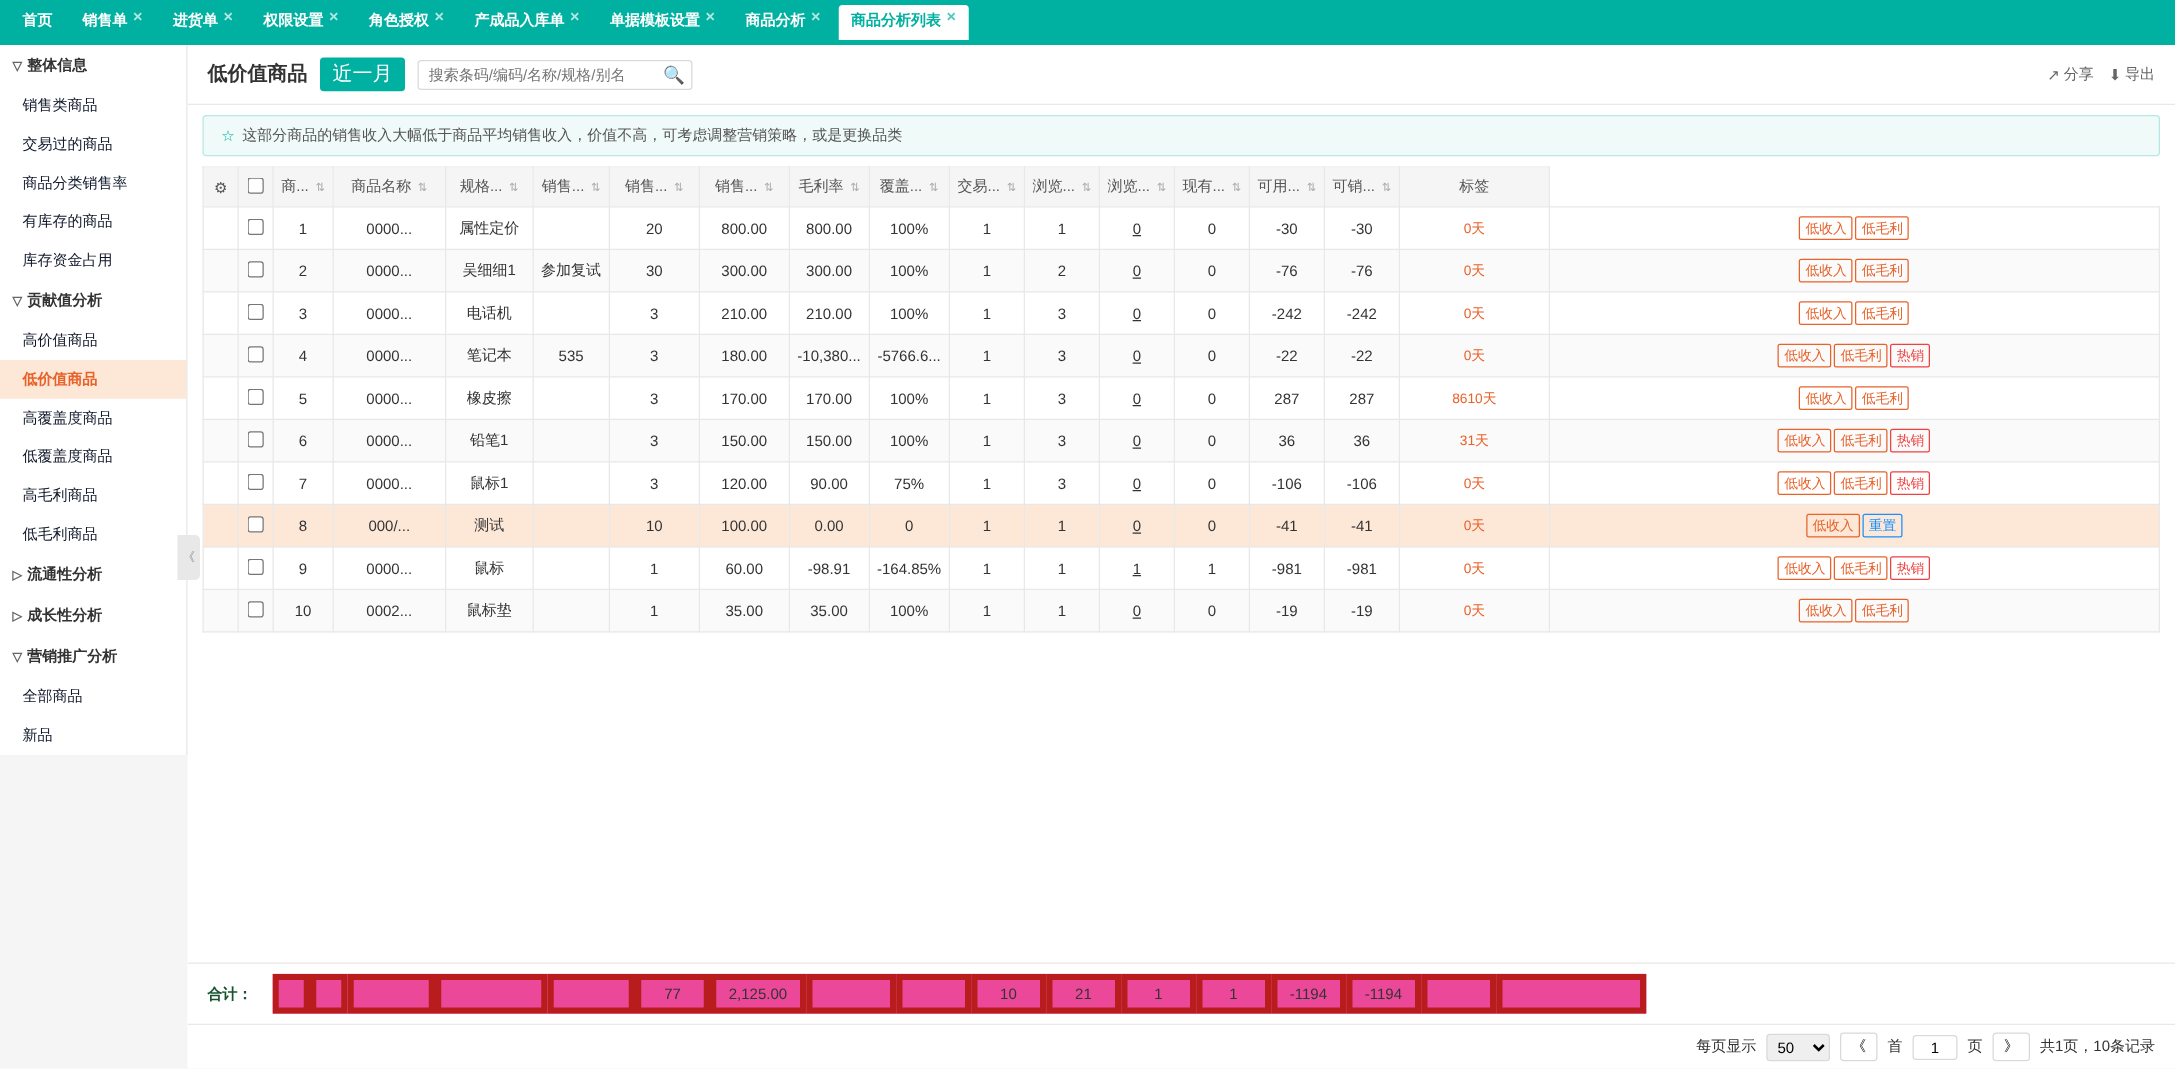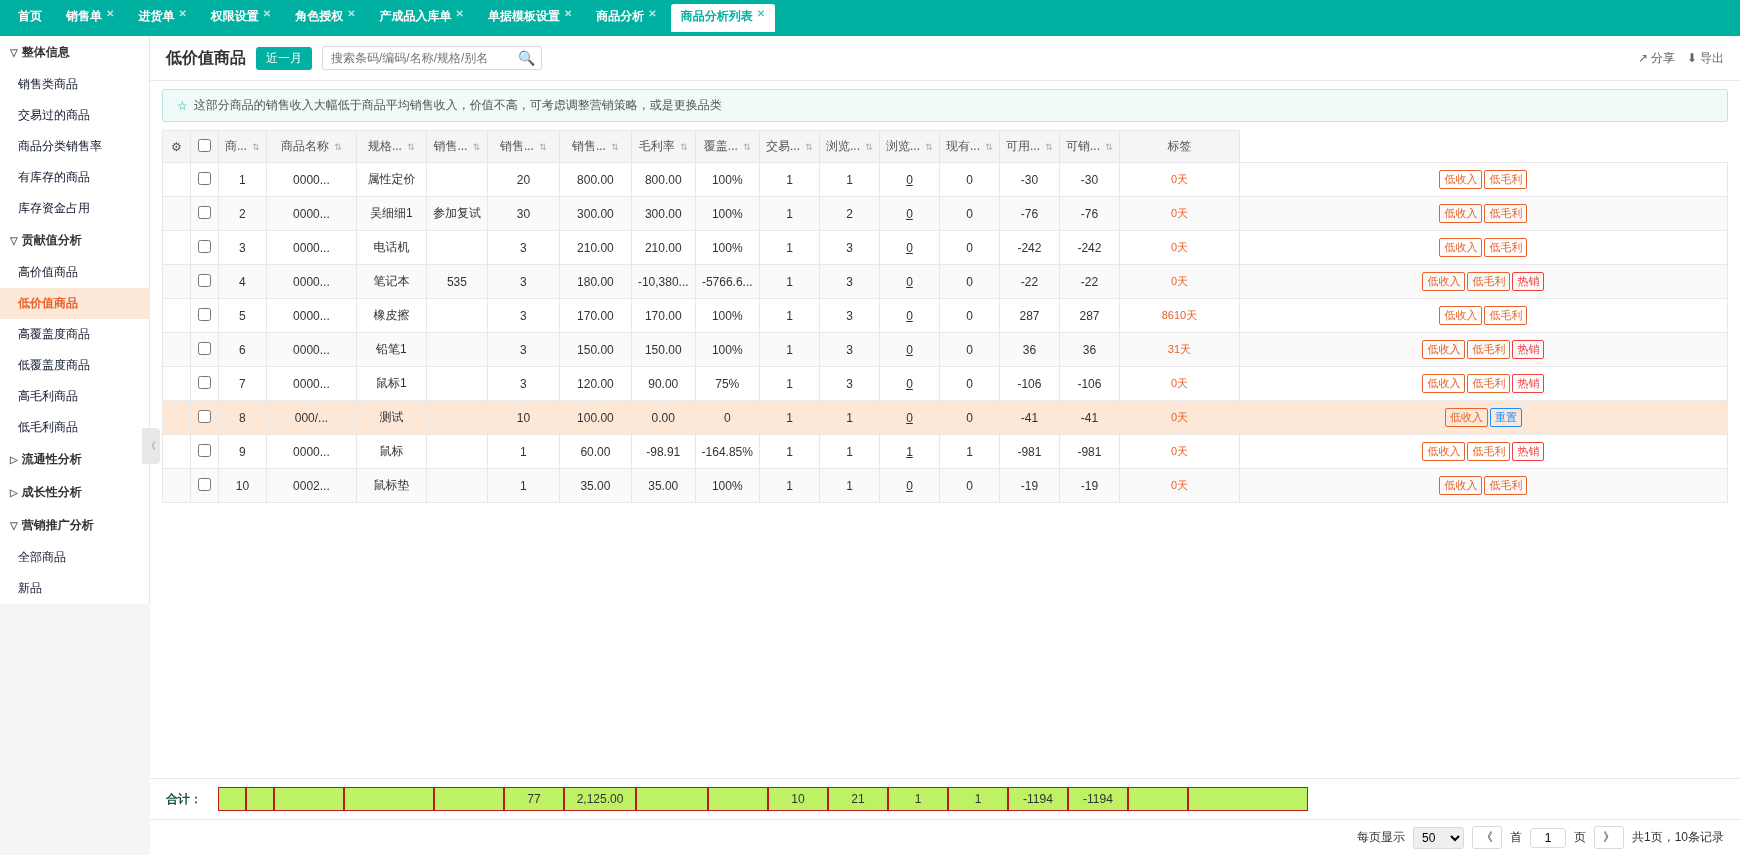--- a/index.html
+++ b/index.html
@@ -80,21 +80,21 @@
       font-weight: bold;
       color: #333;
     }
     .period-btn {
       background: #00b0a0;
       color: #fff;
       border: none;
       border-radius: 3px;
       padding: 3px 10px;
       cursor: pointer;
-      font-size: 12px;
+      font-size: 16px;
     }
     .search-box {
       border: 1px solid #d9d9d9;
       border-radius: 3px;
       padding: 4px 28px 4px 8px;
       font-size: 12px;
       width: 220px;
       outline: none;
       position: relative;
     }
@@ -194,22 +194,22 @@
       padding: 8px 16px;
       display: flex;
       align-items: center;
       background: #fff;
       gap: 8px;
       font-size: 12px;
     }
     .total-label { color: #14532d; margin-right: 8px; font-weight: bold; }
     .total-cell {
       padding: 4px 10px;
-      border: 1px solid #b91c1c;
-      background: #bef264;
+      border: 5px solid #b91c1c;
+      background: #ec4899;
       min-width: 60px;
       text-align: center;
     }
 
     
     .pagination-bar {
       display: flex;
       align-items: center;
       justify-content: flex-end;
       padding: 6px 16px;

